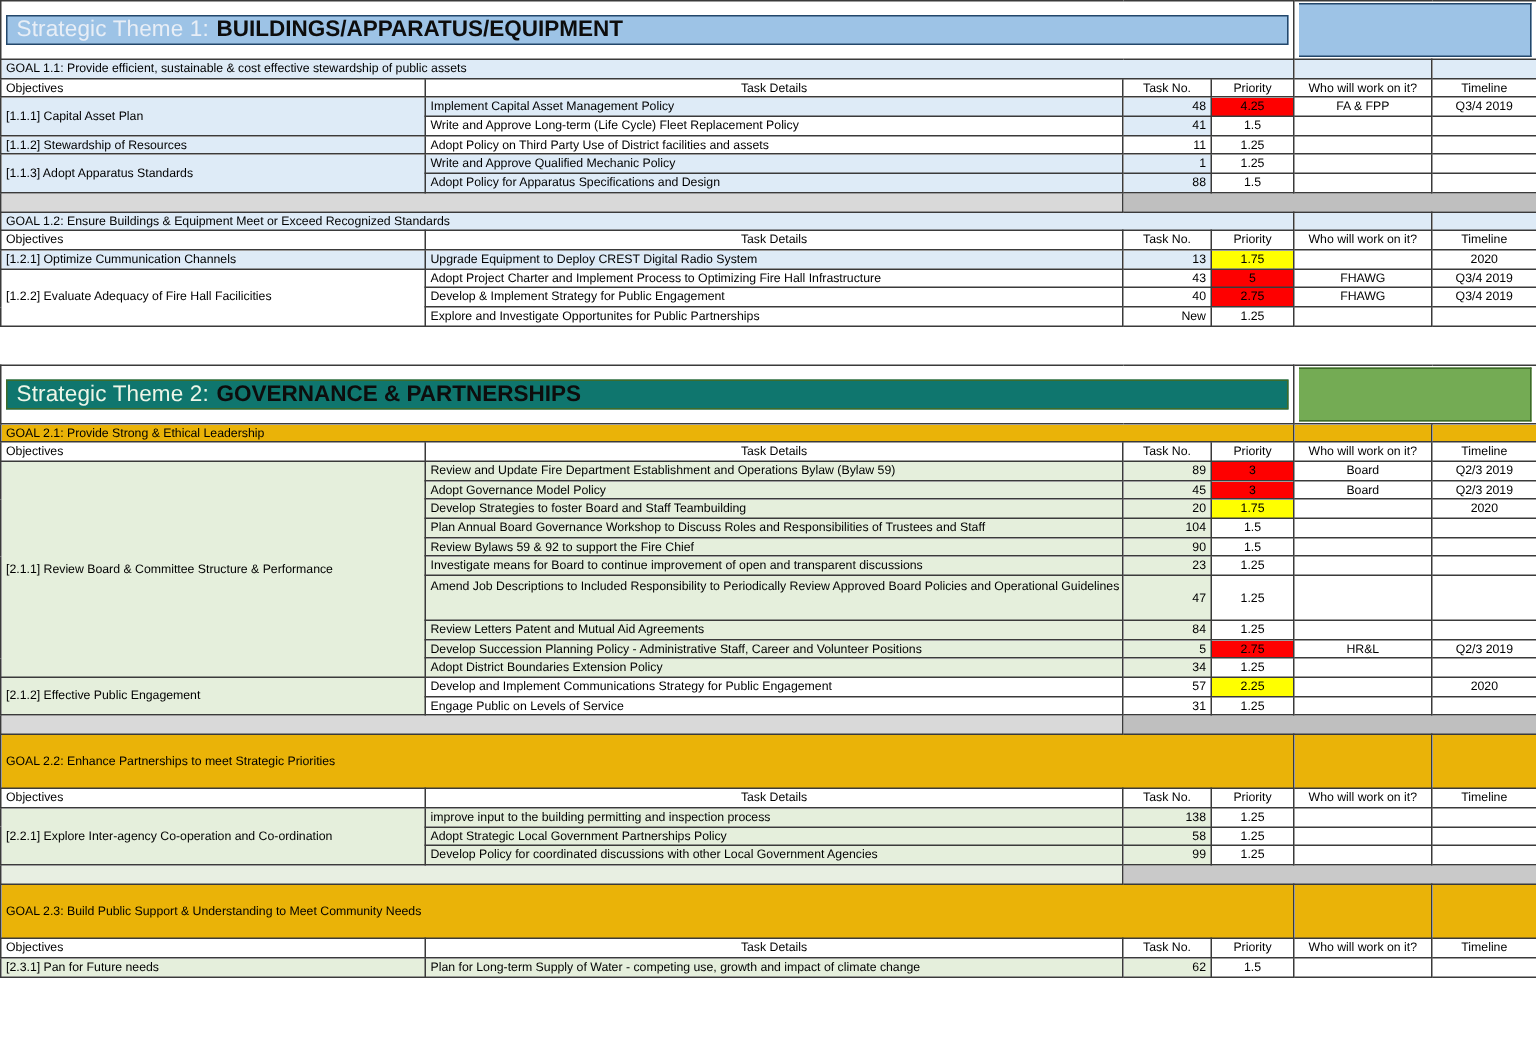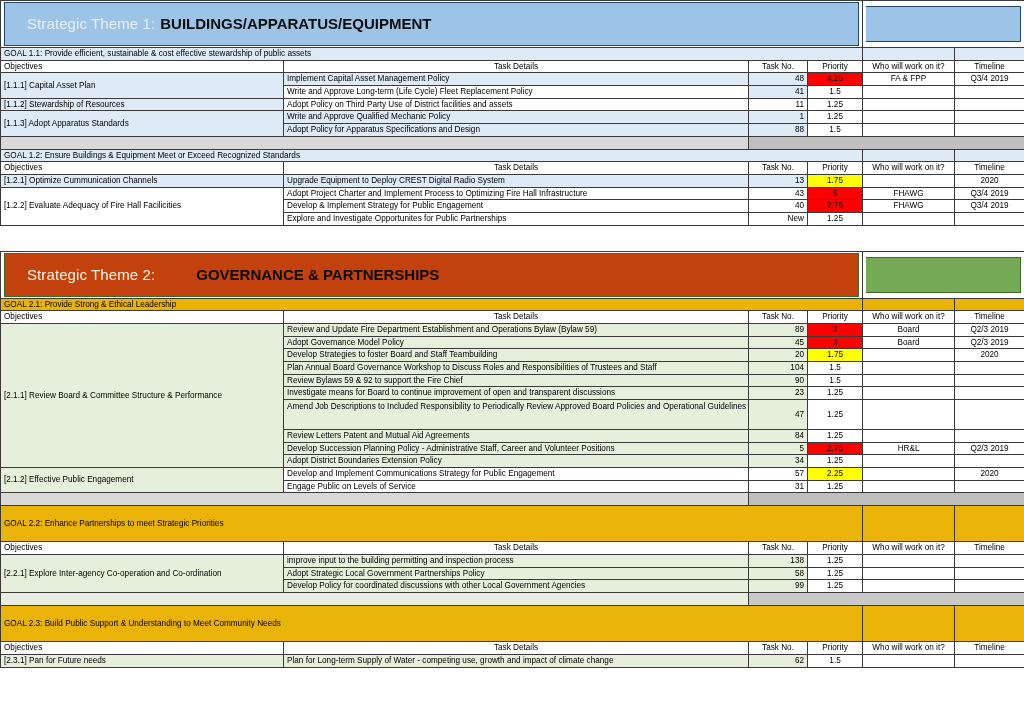--- a/index.html
+++ b/index.html
@@ -36,41 +36,41 @@
   col.c-obj   { width: 283px; }
   col.c-task  { width: 465px; }
   col.c-no    { width: 59px;  }
   col.c-pri   { width: 55px;  }
   col.c-who   { width: 92px;  }
   col.c-time  { width: 70px;  }
 
   
   .theme-row td { border: none; padding: 0; }
   .theme-banner {
-    height: 44px;
+    height: 20px;
     display: flex;
     align-items: center;
-    padding-left: 22px;
+    padding-left: 6px;
     border: 1px solid #23476b;
   }
   .theme-banner .pre {
     font-size: 15px;
     color: #e8eef6;
     font-weight: normal;
     letter-spacing: .1px;
   }
   .theme-banner .main {
     font-size: 15px;
     color: #0d0d0d;
     font-weight: bold;
     margin-left: 5px;
   }
   .theme1 .theme-banner { background: #9dc3e6; }
   .theme1-tail { background: #9dc3e6; height: 36px; border: 1px solid #23476b; border-left: none; }
-  .theme2 .theme-banner { background: #c2410c; border-color: #3e6b2a; gap: 36px; }
+  .theme2 .theme-banner { background: #0f766e; border-color: #3e6b2a; }
   .theme2 .theme-banner .pre { color: #eef6e8; }
   .theme2-tail { background: #74ab54; height: 36px; border: 1px solid #3e6b2a; border-left: none; }
 
   
   .goal td {
     font-size: 11.2px;
     font-weight: bold;
     padding: 2px 4px;
     white-space: normal;
     line-height: 1.24;

